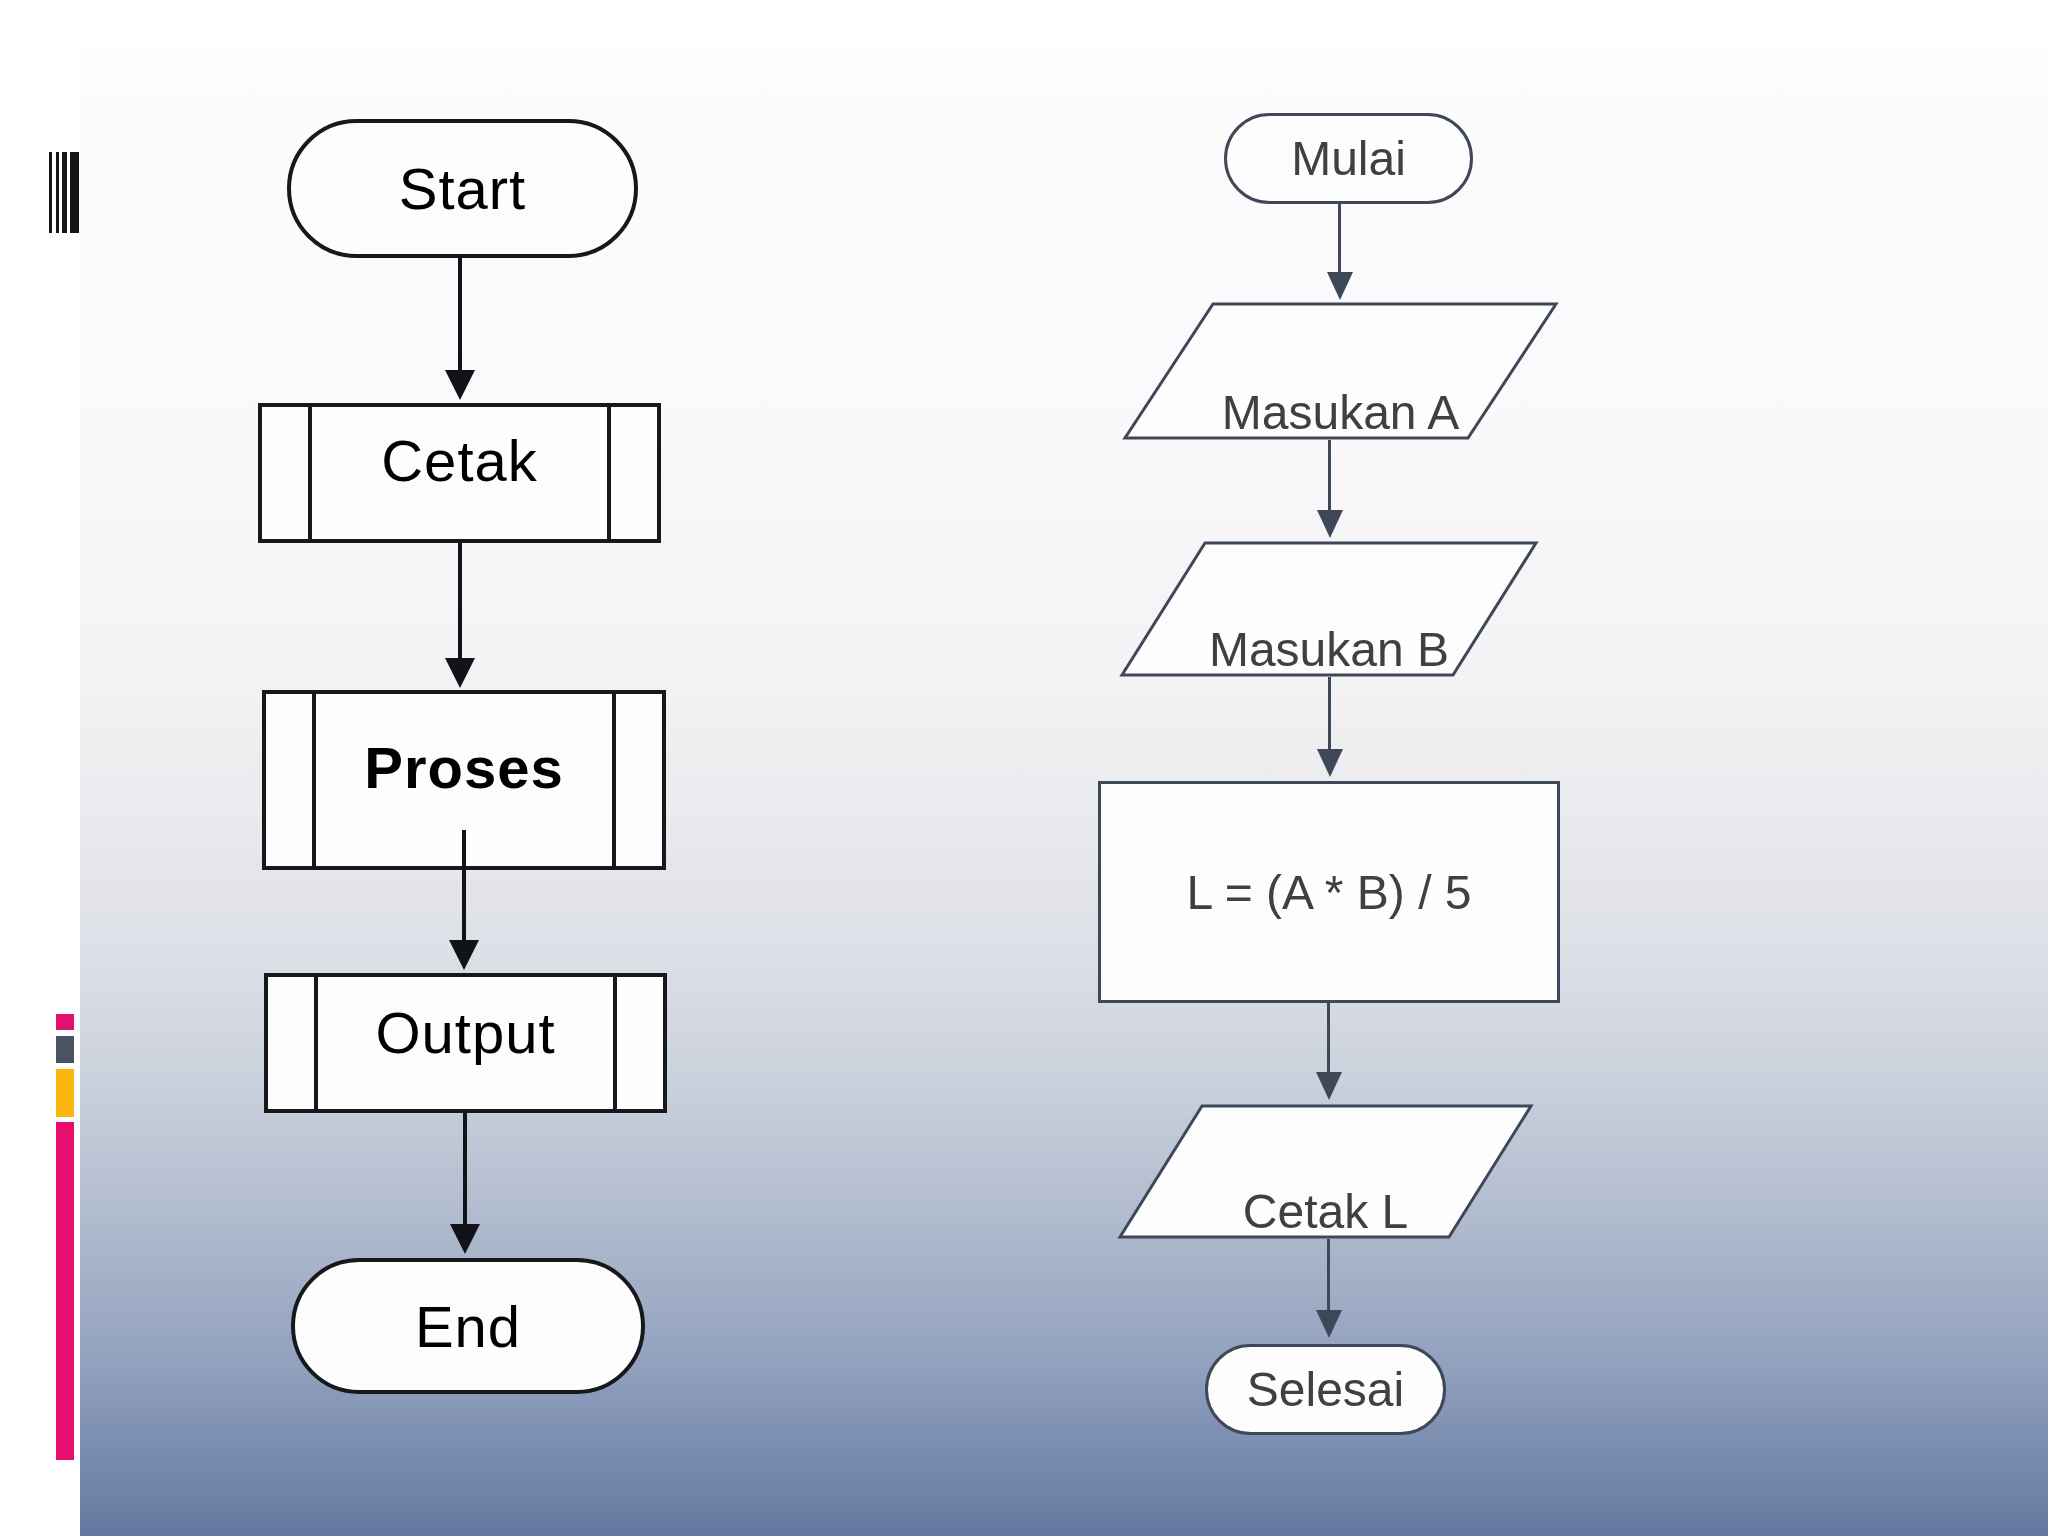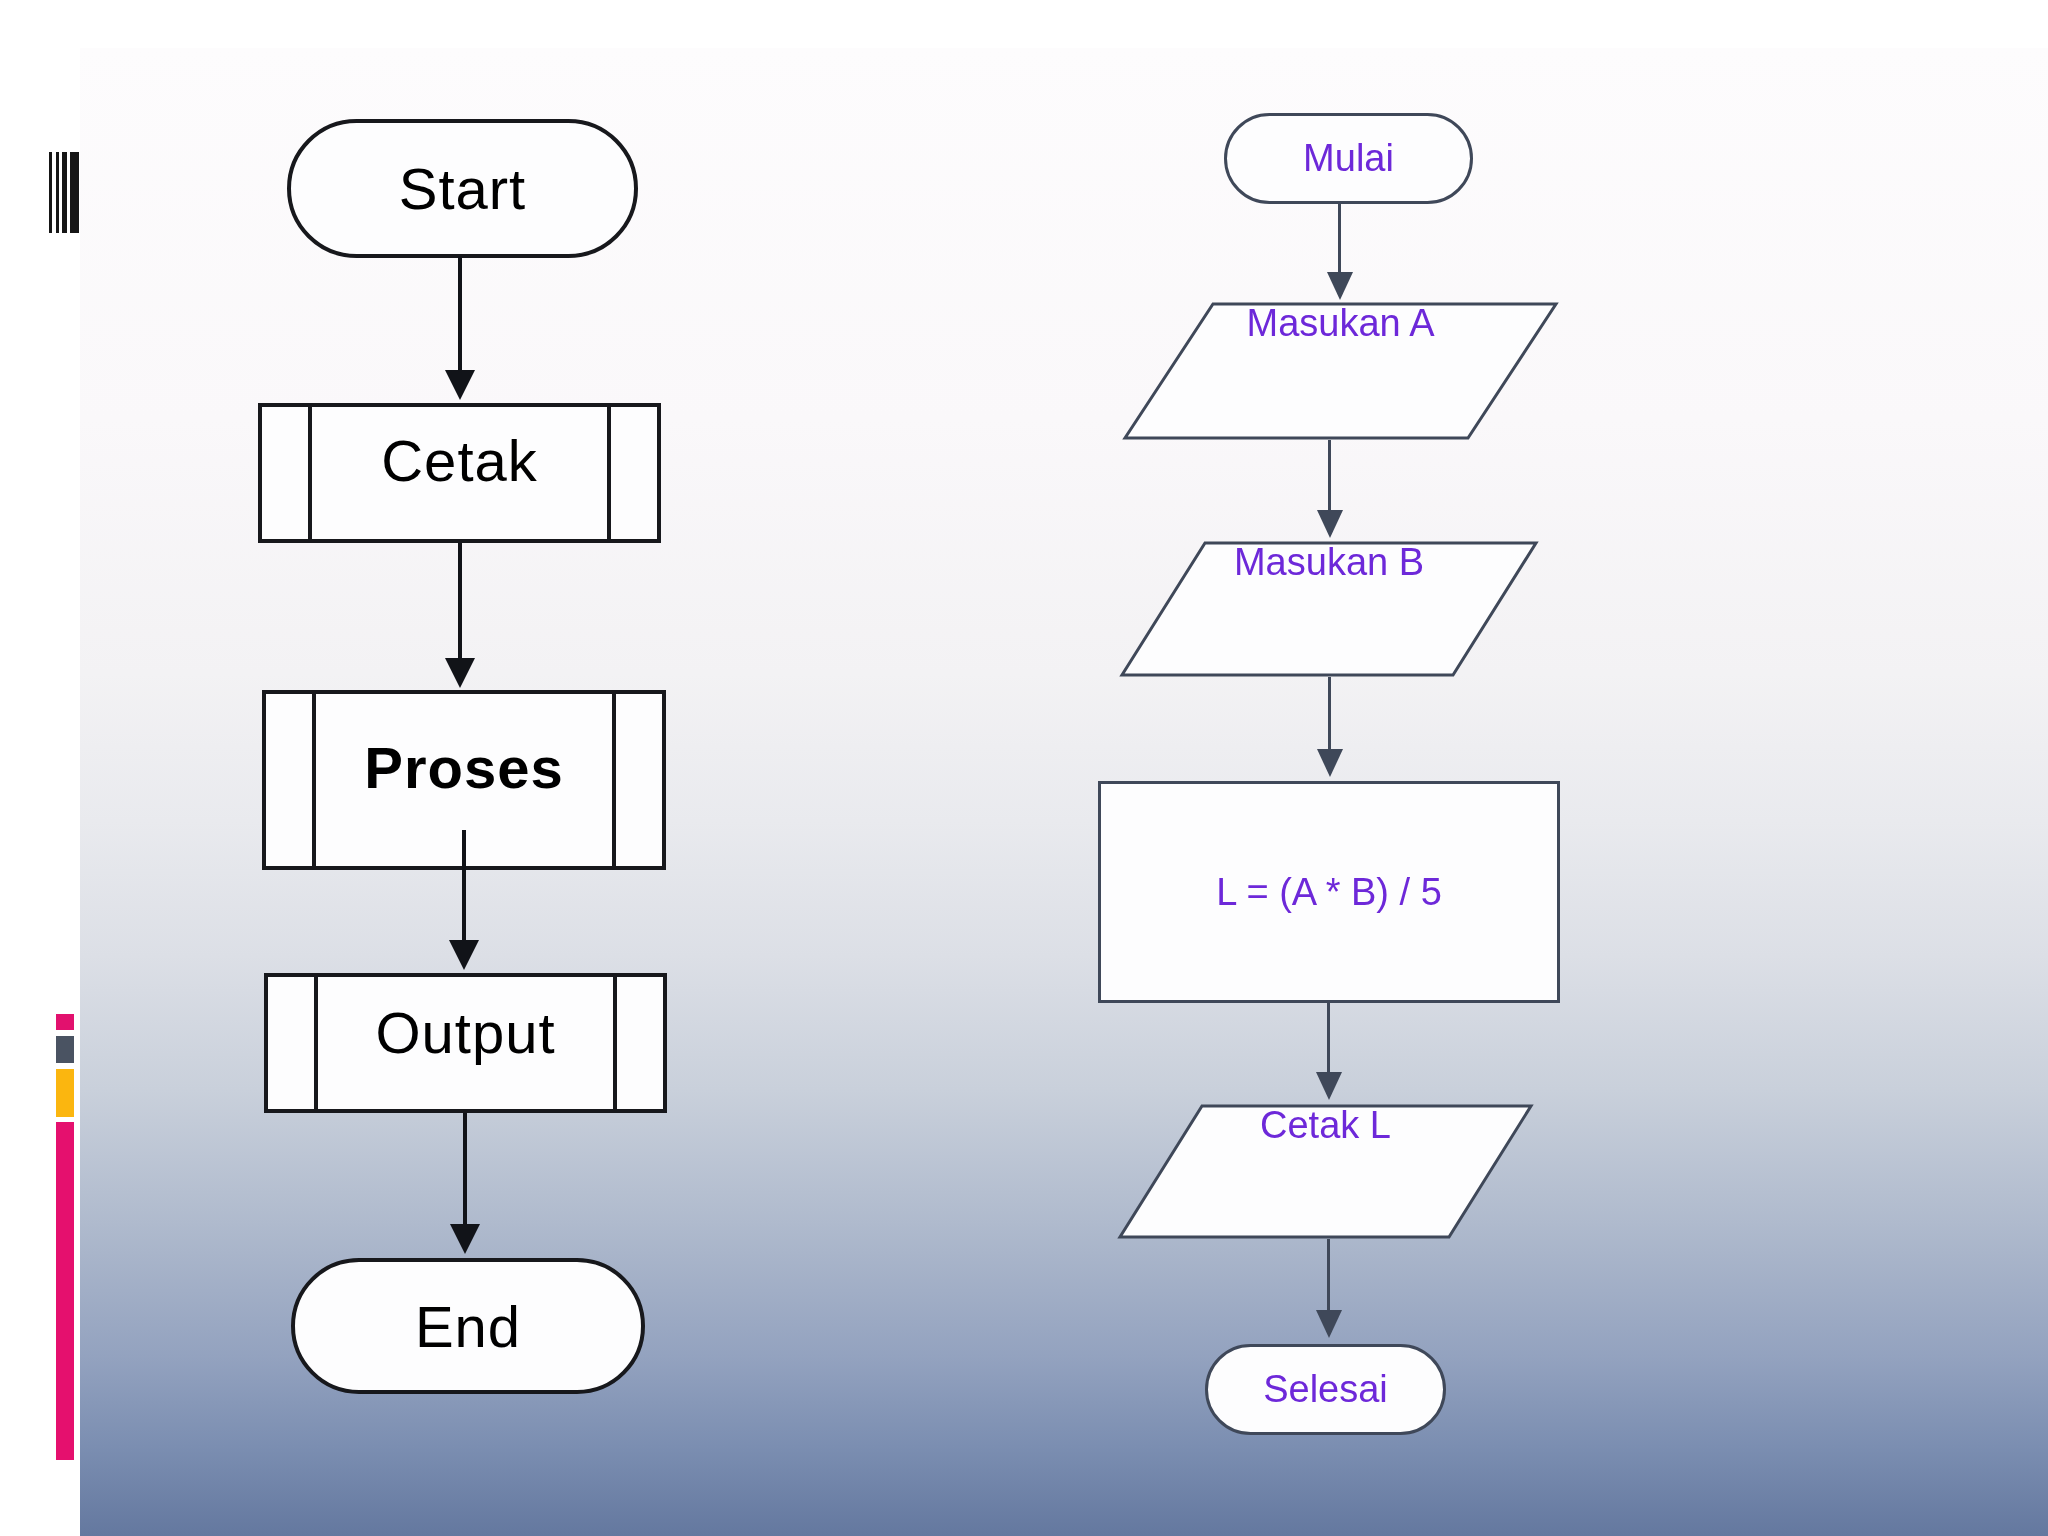--- a/index.html
+++ b/index.html
@@ -35,34 +35,34 @@
   .r-stroke { border: 3px solid #3f4859; }
   .terminator-l { border-radius: 70px; }
   .terminator-r { border-radius: 46px; }
   .label-l {
     color: #000000;
     font-size: 58px;
     letter-spacing: 1px;
     white-space: nowrap;
   }
   .label-r {
-    color: #6d28d9;
-    font-size: 38px;
+    color: #404040;
+    font-size: 48px;
     white-space: nowrap;
   }
   .pp-line {
     position: absolute;
     top: 0; bottom: 0;
     width: 4px;
     background: #17181c;
   }
   .io-label {
     position: absolute;
     display: flex;
-    align-items: flex-start;
+    align-items: flex-end;
     justify-content: center;
   }
   
   .aline-l { position: absolute; width: 4px; background: #111318; }
   .ahead-l {
     position: absolute; width: 0; height: 0;
     border-left: 15px solid transparent;
     border-right: 15px solid transparent;
     border-top: 30px solid #111318;
   }

